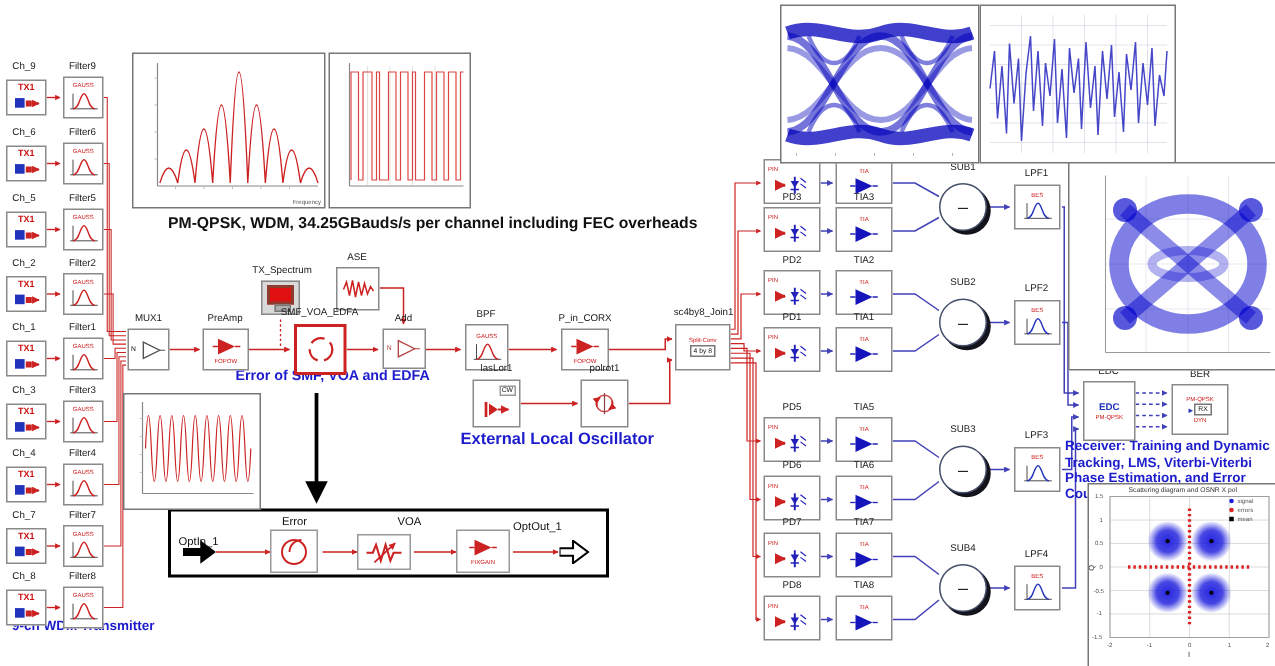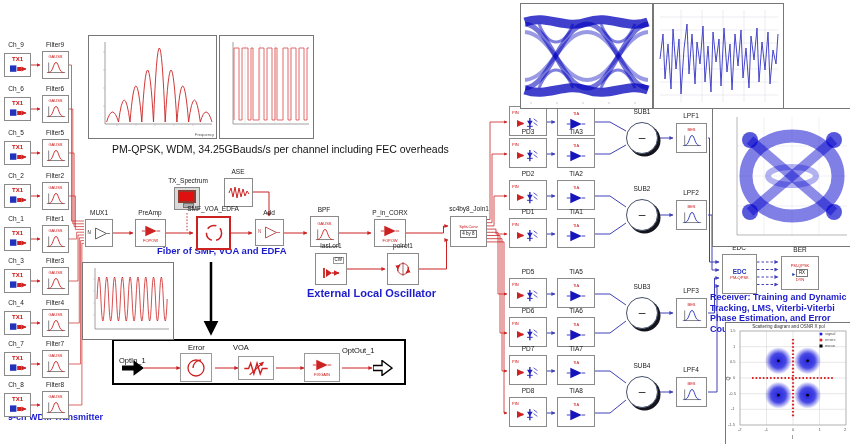--- a/index.html
+++ b/index.html
@@ -17,21 +17,21 @@
   .sub{position:absolute;width:32px;height:32px;border-radius:50%;border:1.5px solid #45506b;background:#fff;
        box-shadow:2.5px 2.5px 0 #14141c;box-sizing:border-box;z-index:2;
        display:flex;align-items:center;justify-content:center;font-size:12px;color:#222;}
   .redbox{border:2.5px solid #cc2222;}
   .inset{position:absolute;border:2.5px solid #000;background:#fff;box-sizing:border-box;z-index:2;}
   .inlbl{position:absolute;font-size:7.5px;color:#111;white-space:nowrap;}
   .monitor{position:absolute;width:26px;height:23px;background:#d9d9d9;border:1px solid #888;box-sizing:border-box;z-index:2;}
   .screen{position:absolute;left:3px;top:2px;width:18px;height:13px;background:#e01010;border:2px solid #8c3b2e;box-sizing:border-box;}
   .mbase{position:absolute;left:8px;bottom:1px;width:9px;height:3px;background:#aeaeae;border:0.5px solid #777;}
   .ticktext{font-size:4px;color:#555;position:absolute;line-height:1;}
-  .title{position:absolute;font-size:10.5px;font-weight:normal;color:#111;white-space:nowrap;z-index:2;}
+  .title{position:absolute;font-size:10.5px;font-weight:bold;color:#111;white-space:nowrap;z-index:2;}
 </style>
 </head>
 <body>
 
 <div id="canvas">
 
 <svg width="0" height="0" style="position:absolute">
   <defs>
     <marker id="mr" markerWidth="5" markerHeight="5" refX="3.6" refY="2" orient="auto">
           <path d="M0,0 L4,2 L0,4 Z" fill="#cc2222"></path>
@@ -207,21 +207,21 @@
     <path d="M757,262 H778" marker-end="url(#mb)"></path>
         <path d="M757,269.5 H778" marker-end="url(#mb)"></path>
     <path d="M757,277 H778" marker-end="url(#mb)"></path>
         <path d="M757,284.5 H778" marker-end="url(#mb)"></path>
   </g>
 
   <path d="M211,262 V332" stroke="#000" stroke-width="2.5" fill="none" marker-end="url(#mk)"></path>
 </svg>
 
 <div class="title" style="left:112px;top:143px">PM-QPSK, WDM, 34.25GBauds/s per channel including FEC overheads</div>
-<div class="note" style="left:157px;top:245px;font-size:9.5px">Fiber of SMF, VOA and EDFA</div>
+<div class="note" style="left:157px;top:245px;font-size:9.5px">Error of SMF, VOA and EDFA</div>
 <div class="note" style="left:307px;top:287px;font-size:11px">External Local Oscillator</div>
 <div class="note" style="left:710px;top:292px;width:142px;font-size:9px;line-height:1.18">Receiver: Training and Dynamic Tracking, LMS, Viterbi-Viterbi Phase Estimation, and Error Counting</div>
 <div class="note" style="left:8px;top:412px;font-size:9px;line-height:1.2">
   <div>9-ch WDM Transmitter</div>
 </div>
 
 <div class="lbl" style="left:16px;top:41px">Ch_9</div>
 <div class="blk" style="left:4px;top:53px;width:27px;height:24px">
       <span class="t-red6">TX1</span>
       <svg width="22" height="12" viewBox="0 0 22 15">
@@ -805,21 +805,21 @@
   <span class="inlbl" style="left:5px;top:15px">OptIn_1</span>
   <svg width="22" height="16" viewBox="0 0 21 15" style="position:absolute;left:8px;top:19px">
         <use href="#sym-optin"></use>
       </svg>
   <span class="inlbl" style="left:74px;top:2px">Error</span>
   <div class="blk" style="left:66px;top:12px;width:32px;height:29px;border-color:#999">
         <svg width="26" height="20" viewBox="0 0 26 20">
           <use href="#sym-fiber"></use>
         </svg>
       </div>
-  <span class="inlbl" style="left:119px;top:2px">VOA</span>
+  <span class="inlbl" style="left:151px;top:2px">VOA</span>
   <div class="blk" style="left:124px;top:15px;width:36px;height:24px;border-color:#999">
         <svg width="28" height="17" viewBox="0 0 24 16">
           <use href="#sym-voa"></use>
         </svg>
       </div>
   <span class="inlbl" style="left:199px;top:18px">EDFA</span>
   <div class="blk" style="left:190px;top:12px;width:36px;height:29px;border-color:#999">
         <svg width="24" height="14" viewBox="0 0 21 16">
           <use href="#sym-amp-red"></use>
         </svg>

